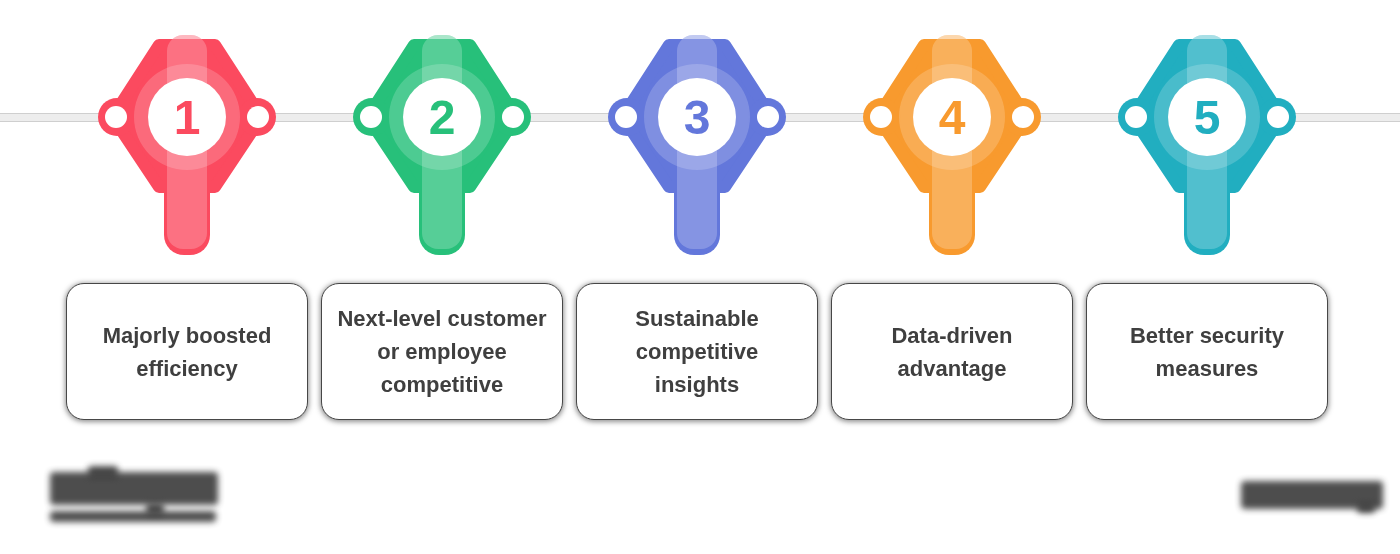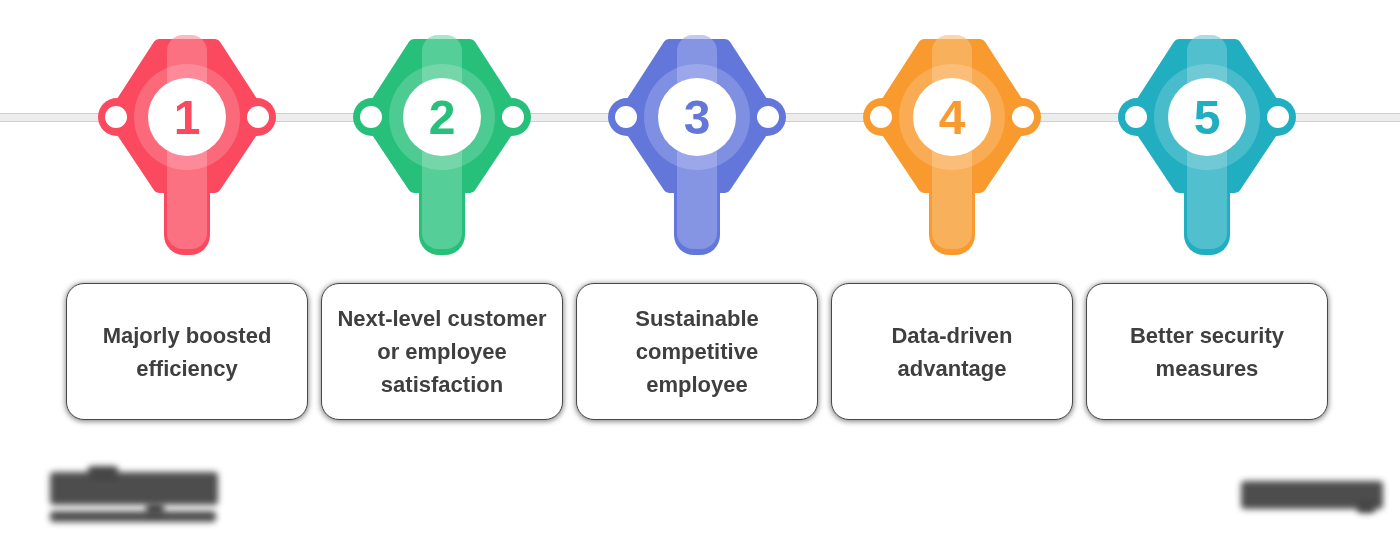--- a/index.html
+++ b/index.html
@@ -126,21 +126,21 @@
           <circle cx="82" cy="84" r="39" fill="#ffffff"></circle>
           <text class="step-number" x="82" y="101" text-anchor="middle" font-size="48" style="fill:var(--c)">2</text>
 
           <circle cx="11" cy="84" r="11" fill="#ffffff"></circle>
           <circle cx="153" cy="84" r="11" fill="#ffffff"></circle>
         </svg>
       </div>
       <div class="card">
         <div class="card-label">Next-level customer
 or employee
-satisfaction</div>
+competitive</div>
       </div>
     </div>
 
     <div class="step" style="--c: #6377DB; --cx: 697px;">
       <div class="badge">
         <svg width="164" height="244" viewBox="0 0 164 244">
 
           <rect x="62" y="2" width="40" height="214" rx="16" style="fill:var(--c)" opacity="0.5"></rect>
 
           <rect x="59" y="130" width="46" height="92" rx="20" style="fill:var(--c)"></rect>
@@ -156,21 +156,21 @@
           <circle cx="82" cy="84" r="39" fill="#ffffff"></circle>
           <text class="step-number" x="82" y="101" text-anchor="middle" font-size="48" style="fill:var(--c)">3</text>
 
           <circle cx="11" cy="84" r="11" fill="#ffffff"></circle>
           <circle cx="153" cy="84" r="11" fill="#ffffff"></circle>
         </svg>
       </div>
       <div class="card">
         <div class="card-label">Sustainable
 competitive
-employee</div>
+insights</div>
       </div>
     </div>
 
     <div class="step" style="--c: #F89A2E; --cx: 952px;">
       <div class="badge">
         <svg width="164" height="244" viewBox="0 0 164 244">
 
           <rect x="62" y="2" width="40" height="214" rx="16" style="fill:var(--c)" opacity="0.5"></rect>
 
           <rect x="59" y="130" width="46" height="92" rx="20" style="fill:var(--c)"></rect>

